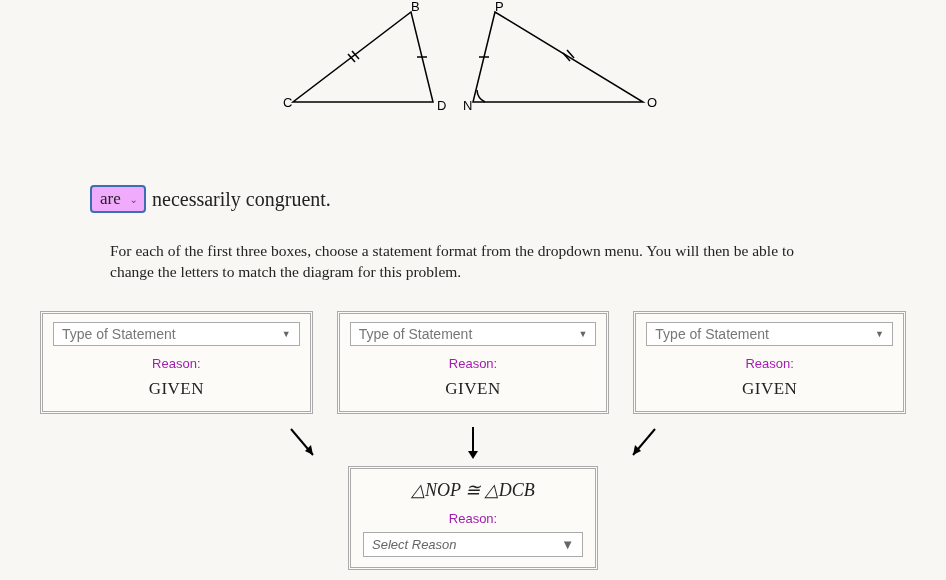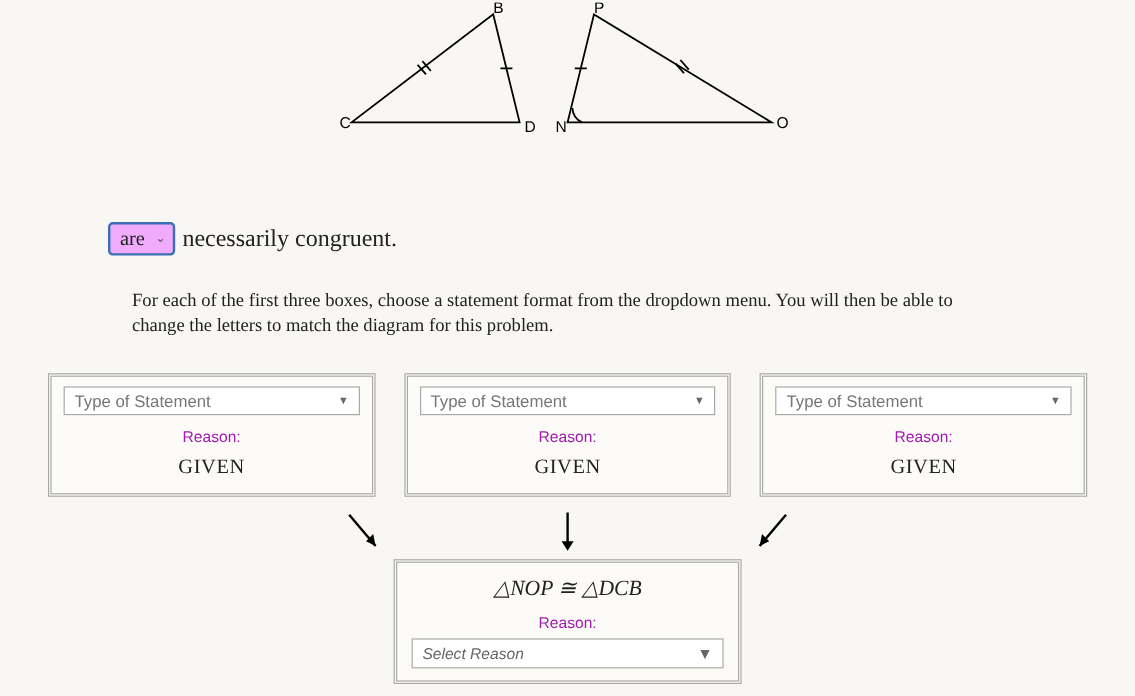--- a/index.html
+++ b/index.html
@@ -46,21 +46,21 @@
       font-size: 10px;
       color: #555;
     }
     .instructions {
       margin: 28px 110px 0 110px;
       font-size: 15.5px;
       line-height: 1.35;
     }
     .proof-row {
       display: flex;
-      justify-content: center;
+      justify-content: flex-end;
       margin: 28px 40px 0 40px;
       gap: 24px;
     }
     .stmt-box {
       border: 3px double #aaa;
       background: #fcfbf8;
       flex: 1;
       padding: 8px 10px 12px 10px;
     }
     .type-dd {
@@ -99,21 +99,21 @@
     }
     .arrows-row svg { display: block; }
     .conclusion-row {
       display: flex;
       justify-content: center;
       margin-top: 2px;
     }
     .conclusion-box {
       border: 3px double #aaa;
       background: #fcfbf8;
-      width: 290px;
+      width: 250px;
       padding: 10px 12px 10px 12px;
     }
     .conclusion-stmt {
       text-align: center;
       font-size: 18px;
       font-style: italic;
       font-family: 'Times New Roman', serif;
       margin-bottom: 6px;
     }
     .select-reason {

